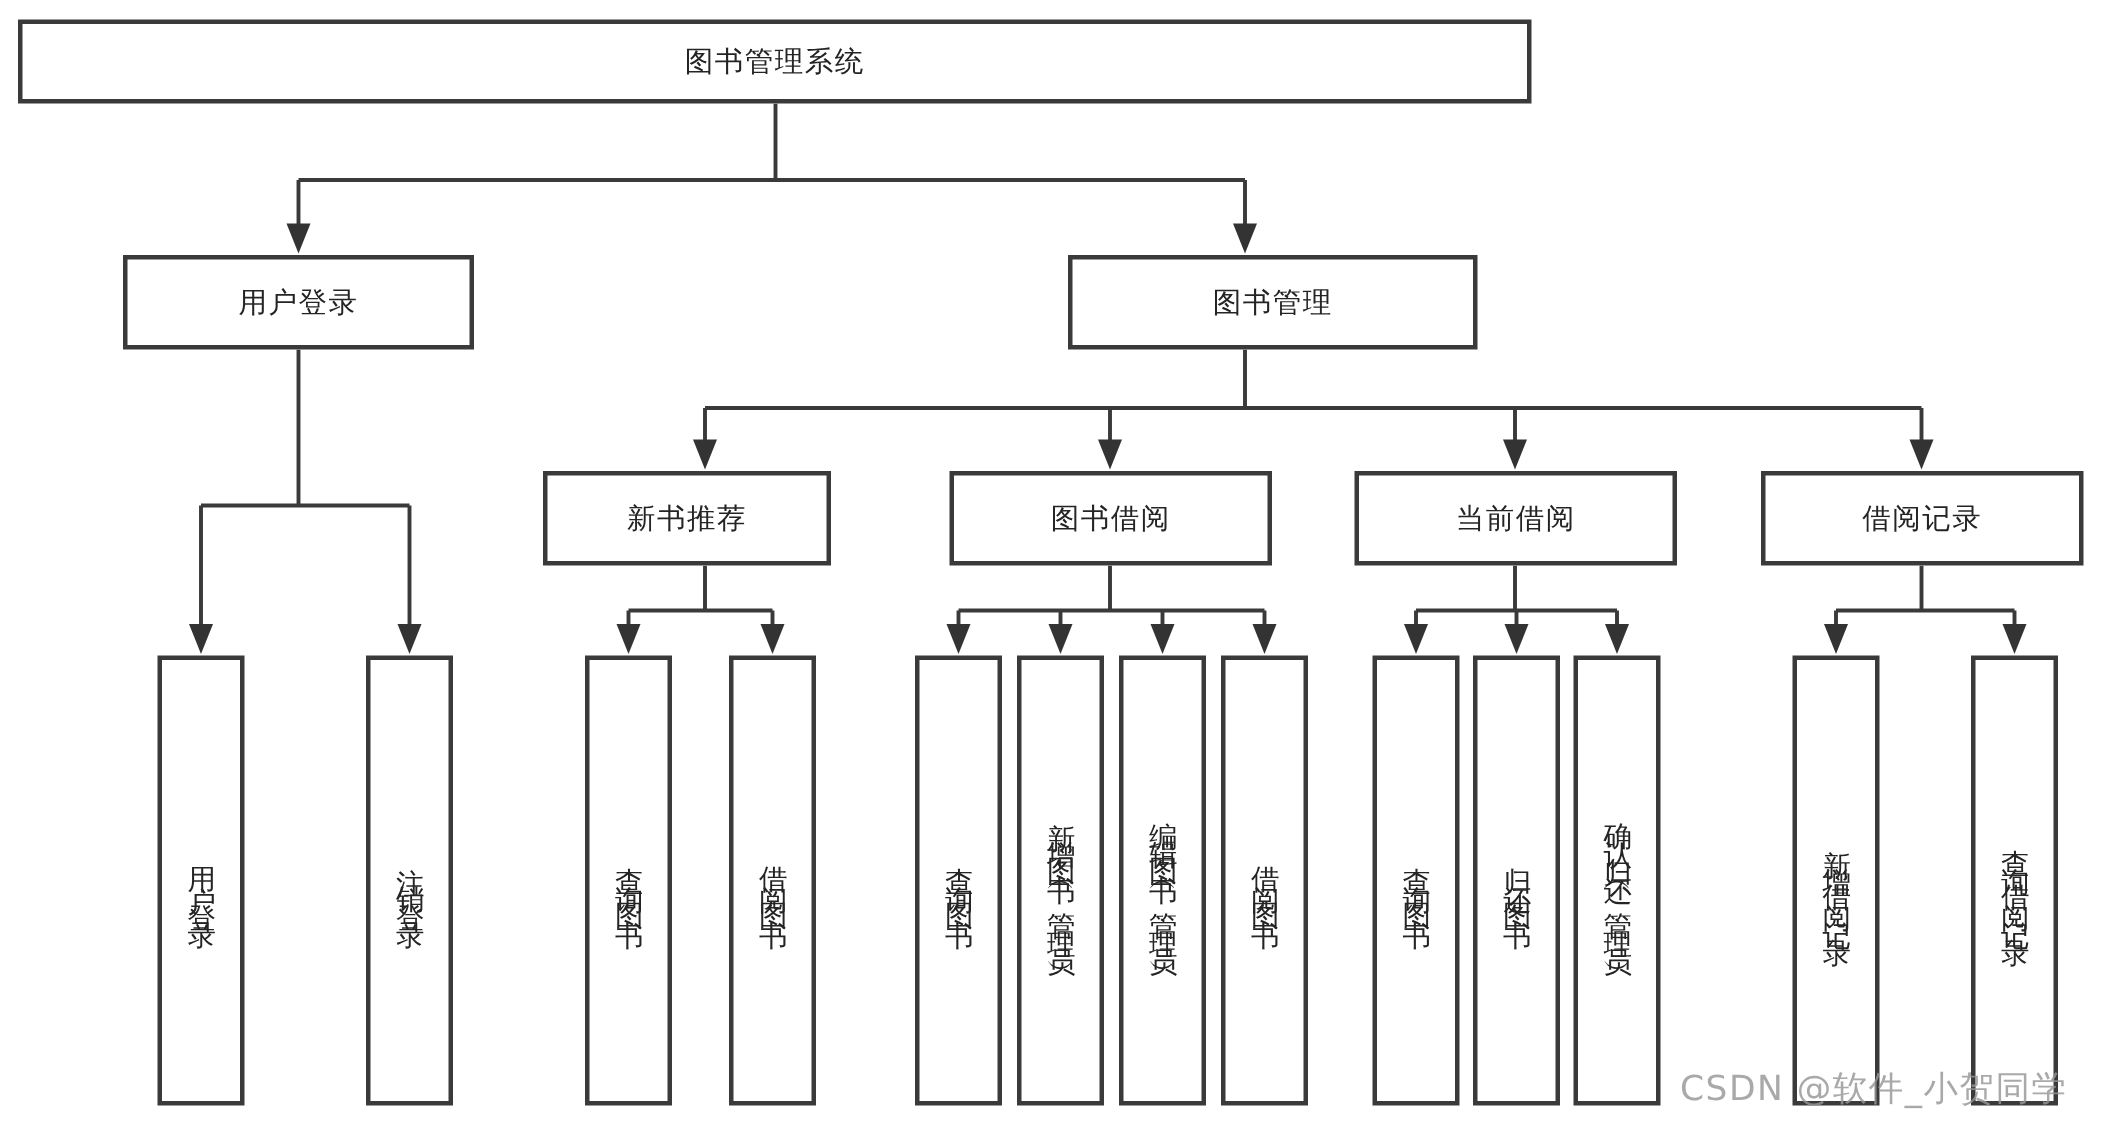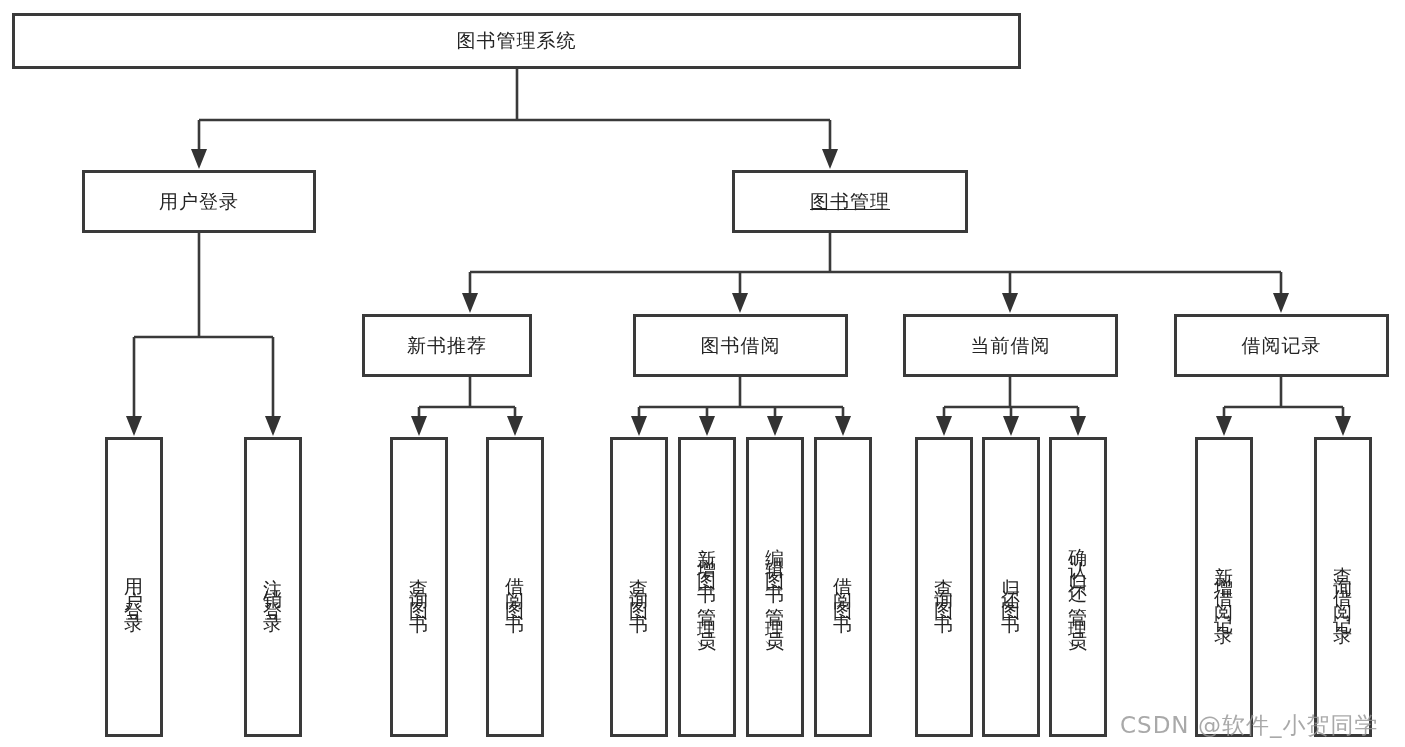--- a/index.html
+++ b/index.html
@@ -93,25 +93,25 @@
     </g>
   </svg>
 
   <div class="node" style="left:12px; top:13px; width:1009px; height:56px;">
     <span>图书管理系统</span>
   </div>
 
   <div class="node lvl" style="left:82px; top:170px; width:234px;">
     <span>用户登录</span>
   </div>
-  <div class="node lvl" style="left:732px; top:170px; width:236px;text-decoration:underline;">
+  <div class="node lvl" style="left:712px; top:170px; width:273px;">
     <span>图书管理</span>
   </div>
 
-  <div class="node lvl" style="left:362px; top:314px; width:170px;">
+  <div class="node lvl" style="left:362px; top:314px; width:192px;">
     <span>新书推荐</span>
   </div>
   <div class="node lvl" style="left:633px; top:314px; width:215px;text-align:right;">
     <span>图书借阅</span>
   </div>
   <div class="node lvl" style="left:903px; top:314px; width:215px;">
     <span>当前借阅</span>
   </div>
   <div class="node lvl" style="left:1174px; top:314px; width:215px;">
     <span>借阅记录</span>

